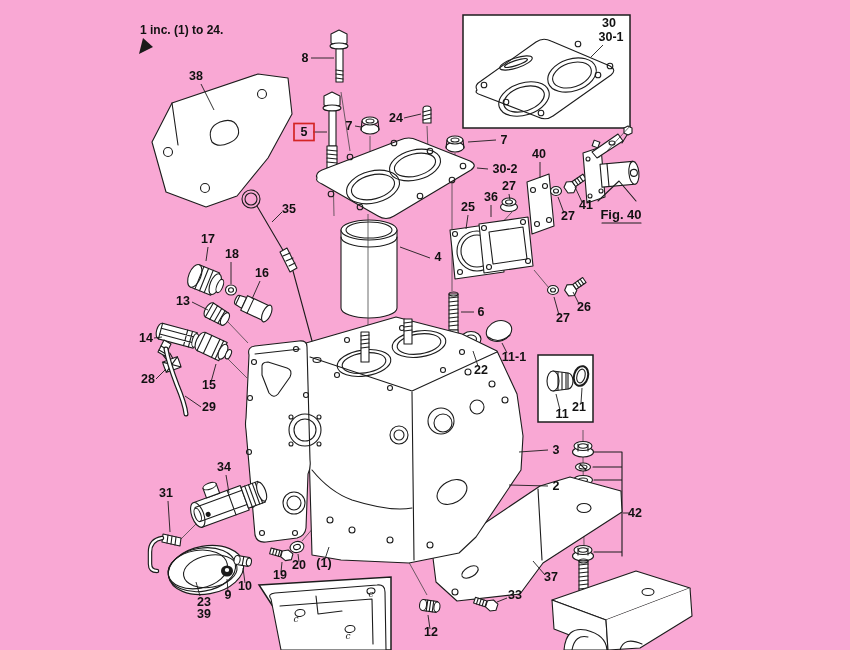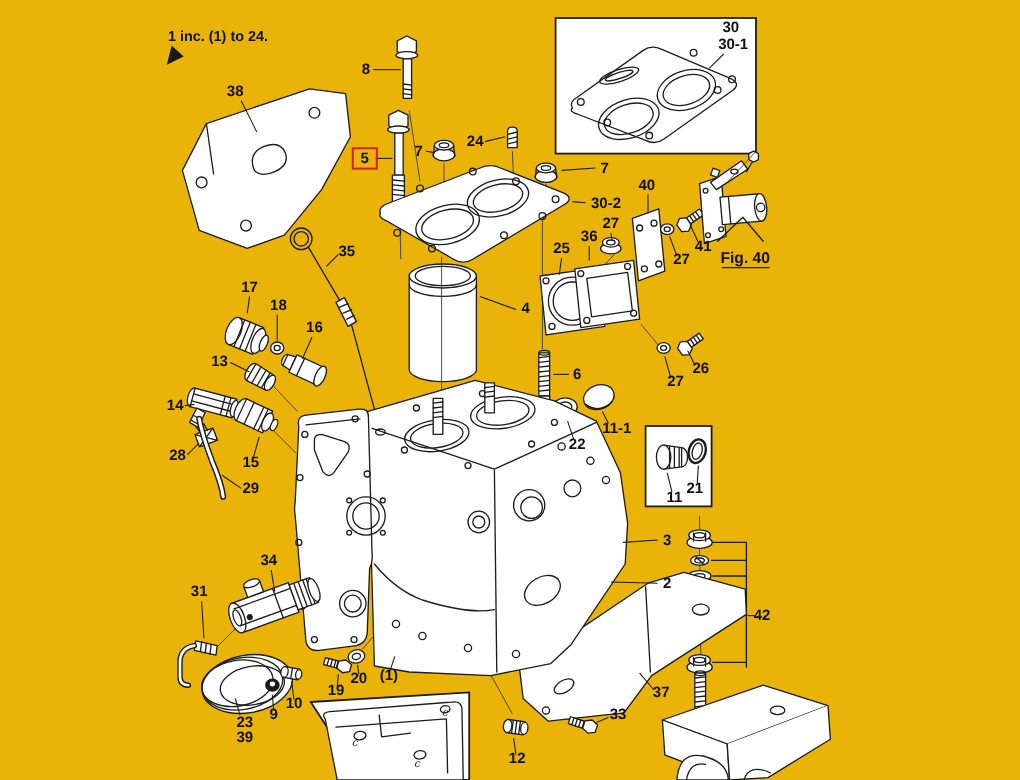--- a/index.html
+++ b/index.html
@@ -1,16 +1,16 @@
 <!DOCTYPE html>
 <html><head>
 <meta charset="utf-8">
 <style>
   html,body{margin:0;padding:0;background:#fff;width:850px;height:650px;overflow:hidden;}
-  .stage{position:relative;width:850px;height:650px;background:#eab308;}
+  .stage{position:relative;width:850px;height:650px;background:#f9a8d4;}
   svg{display:block;}
   .s  {fill:none;stroke:#1c1c1c;stroke-width:1.1;stroke-linecap:round;stroke-linejoin:round;}
   .sw {fill:#ffffff;stroke:#1c1c1c;stroke-width:1.1;stroke-linejoin:round;}
   .sk {fill:#1a1a1a;stroke:none;}
   .thin{fill:none;stroke:#3c3c3c;stroke-width:.75;}
   .box{fill:#ffffff;stroke:#1c1c1c;stroke-width:1.5;}
   .lbl{font:bold 12.5px "Liberation Sans",sans-serif;fill:#111;}
   .note{font:bold 12px "Liberation Sans",sans-serif;fill:#111;}
   .figcap{font:bold 13px "Liberation Sans",sans-serif;fill:#111;}
   .cmark{font:italic 9px "DejaVu Serif",serif;fill:#222;}

